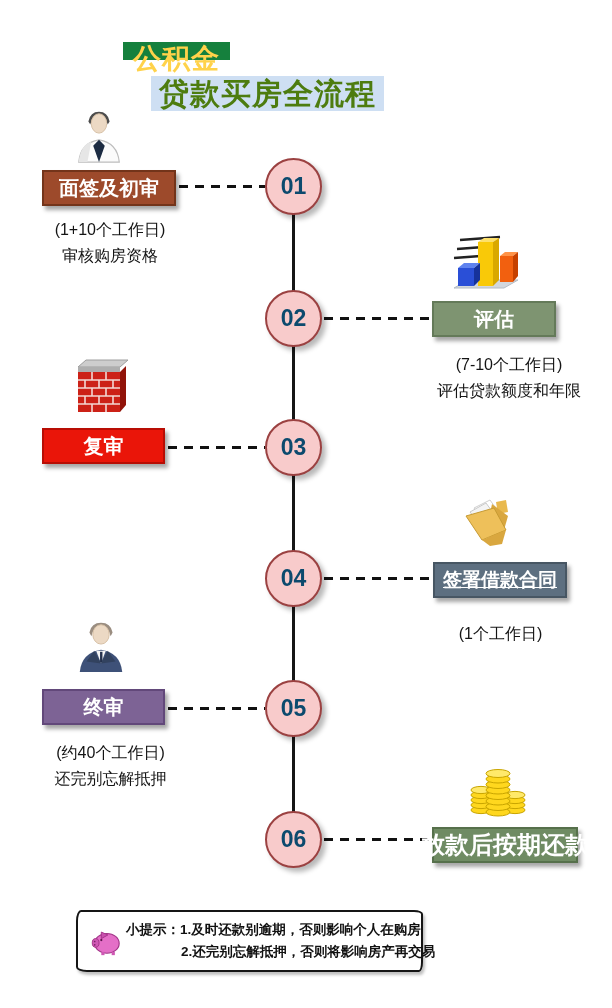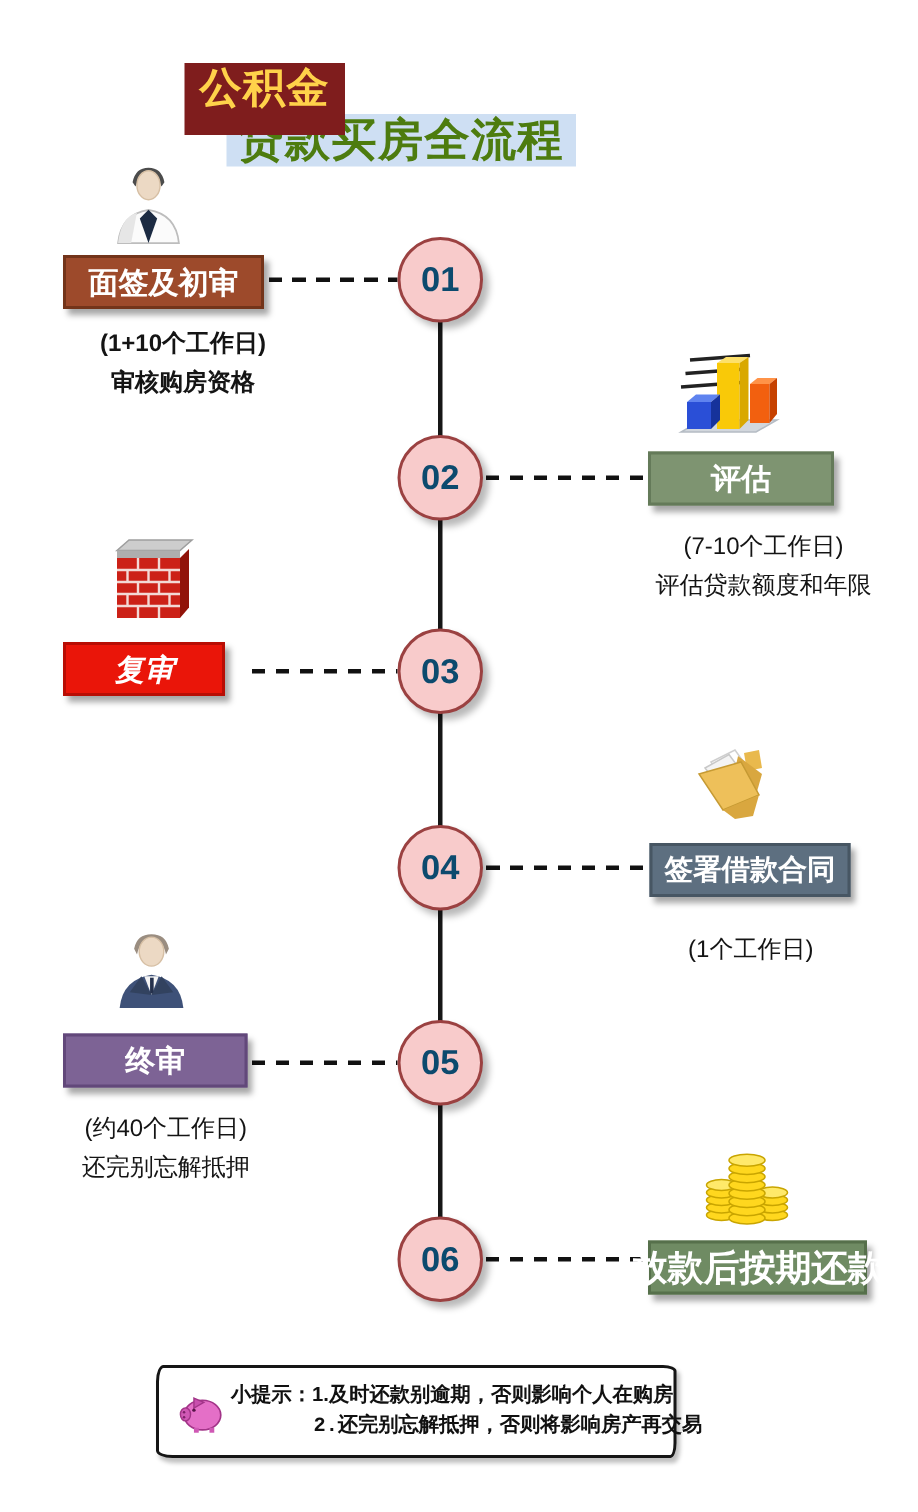--- a/index.html
+++ b/index.html
@@ -2,23 +2,23 @@
 <html><head>
 <meta charset="utf-8">
 <style>
   html,body{margin:0;padding:0;background:#ffffff;}
   .canvas{
     position:relative;width:612px;height:1008px;background:#ffffff;overflow:hidden;
     font-family:"Liberation Sans","DejaVu Sans",sans-serif;color:#111;
   }
   
   .title1{
-    position:absolute;left:123px;top:42px;height:48px;line-height:33px;
-    padding:0 10px;background:#7f1d1d;color:#FFD24A;
-    font-size:28px;font-weight:bold;letter-spacing:1px;z-index:3;
+    position:absolute;left:123px;top:42px;height:18px;line-height:33px;
+    padding:0 10px;background:#15803d;color:#FFD24A;
+    font-size:28px;font-weight:bold;letter-spacing:1px;z-index:3;font-family:Liberation Serif, serif;
   }
   .title2{
     position:absolute;left:151px;top:76px;height:35px;line-height:35px;
     padding:0 8px;background:#CEDFF3;color:#4d7c0f;
     font-size:30px;font-weight:bold;letter-spacing:1px;z-index:2;
   }
   
   .vline{position:absolute;left:292px;top:186px;width:3px;height:654px;background:#161616;z-index:1;}
   .circle{
     position:absolute;left:265px;width:57px;height:57px;box-sizing:border-box;
@@ -40,50 +40,50 @@
   .d6{left:324px;top:838px;width:108px}
   
   .box{
     position:absolute;height:36px;box-sizing:border-box;z-index:3;
     display:flex;align-items:center;justify-content:center;
     color:#ffffff;font-size:20px;font-weight:bold;white-space:nowrap;
     border:2px solid;box-shadow:3px 4px 4px rgba(0,0,0,0.35);
   }
   .b1{left:42px;top:170px;width:134px;background:#9D4A2B;border-color:#73341A;}
   .b2{left:432px;top:301px;width:124px;background:#7E9471;border-color:#647A59;}
-  .b3{left:42px;top:428px;width:108px;background:#EA1509;border-color:#B80D04;font-style:italic;}
-  .b4{left:433px;top:562px;width:134px;background:#5D6F80;border-color:#475663;font-size:19px;}
+  .b3{left:42px;top:428px;width:123px;background:#EA1509;border-color:#B80D04;}
+  .b4{left:433px;top:562px;width:134px;background:#5D6F80;border-color:#475663;font-size:19px;text-decoration:underline;}
   .b5{left:42px;top:689px;width:123px;background:#7D6395;border-color:#62487A;}
   .b6{left:432px;top:827px;width:146px;background:#6F8B63;border-color:#56704B;font-size:24px;}
   
   .note{position:absolute;font-size:16px;line-height:1.65;text-align:center;color:#141414;z-index:2;}
-  .n1{left:42px;top:217px;width:160px;font-weight:bold;}
+  .n1{left:30px;top:217px;width:160px;}
   .n2{left:420px;top:352px;width:178px;}
   .n3{left:30px;top:479px;width:160px;}
   .n4{left:428px;top:611px;width:145px;margin-top:10px;}
   .n5{left:28px;top:740px;width:165px;text-align:center;}
   
   .icon{position:absolute;z-index:2;}
   .i1{left:70px;top:108px;}
   .i2{left:450px;top:230px;}
   .i3{left:74px;top:355px;}
   .i4{left:456px;top:492px;}
   .i5{left:72px;top:618px;}
   .i6{left:468px;top:760px;}
   
   .tipbox{
     position:absolute;left:76px;top:910px;width:347px;height:62px;box-sizing:border-box;
     border:2.5px solid #151515;background:#fff;z-index:3;
     border-radius:5px 9px 4px 11px / 11px 4px 10px 5px;
     box-shadow:2px 3px 3px rgba(0,0,0,0.25);
-    display:flex;align-items:center;padding:4px 8px 4px 12px;margin-left:28px;
+    display:flex;align-items:center;padding:4px 8px 4px 12px;
   }
   .tip-pig{flex:0 0 auto;margin-right:4px;}
   .tip-text{font-size:13.5px;font-weight:bold;line-height:1.6;color:#111;white-space:nowrap;}
-  .tip-line2{padding-left:55px;font-family:Liberation Mono, monospace;}
+  .tip-line2{padding-left:55px;}
 </style>
 </head>
 <body>
 
 <div class="canvas">
 
   <div class="title1">公积金</div>
   <div class="title2">贷款买房全流程</div>
 
   <div class="vline"></div>

